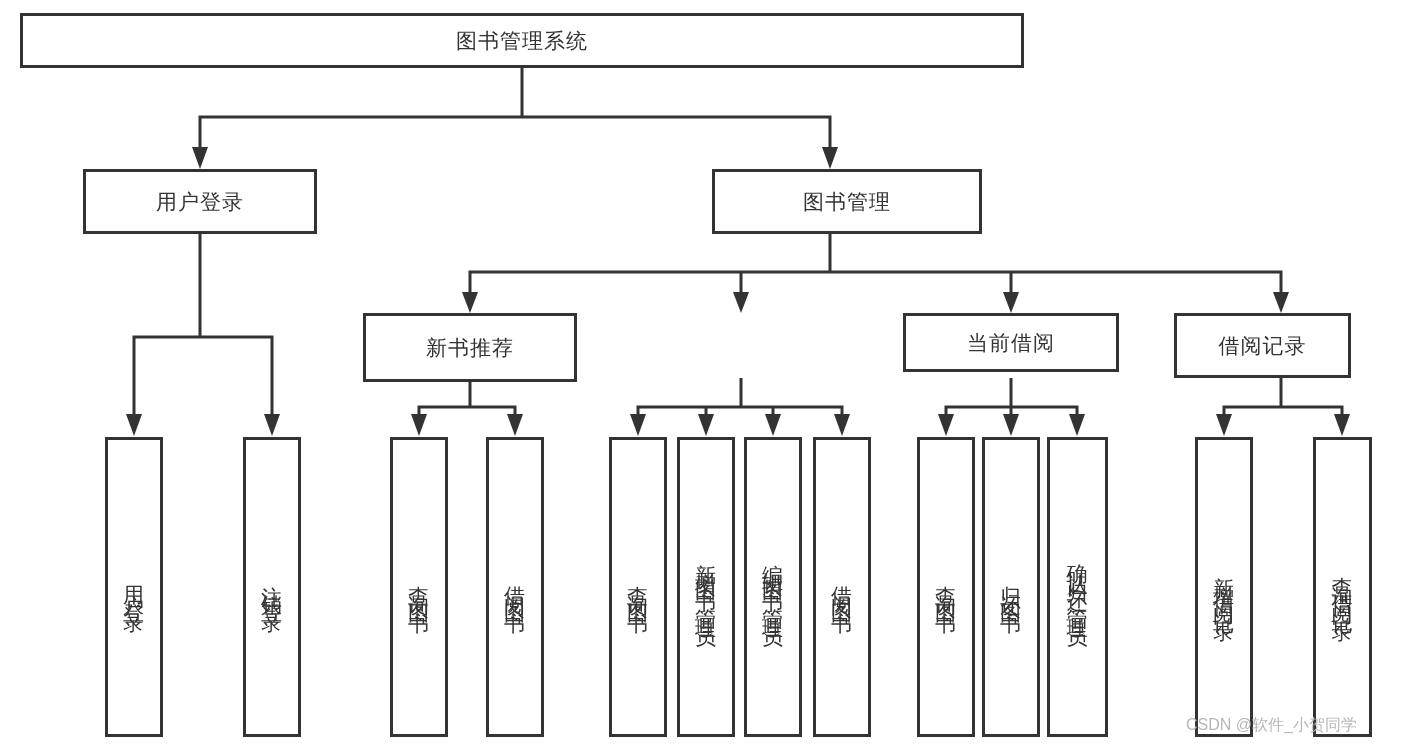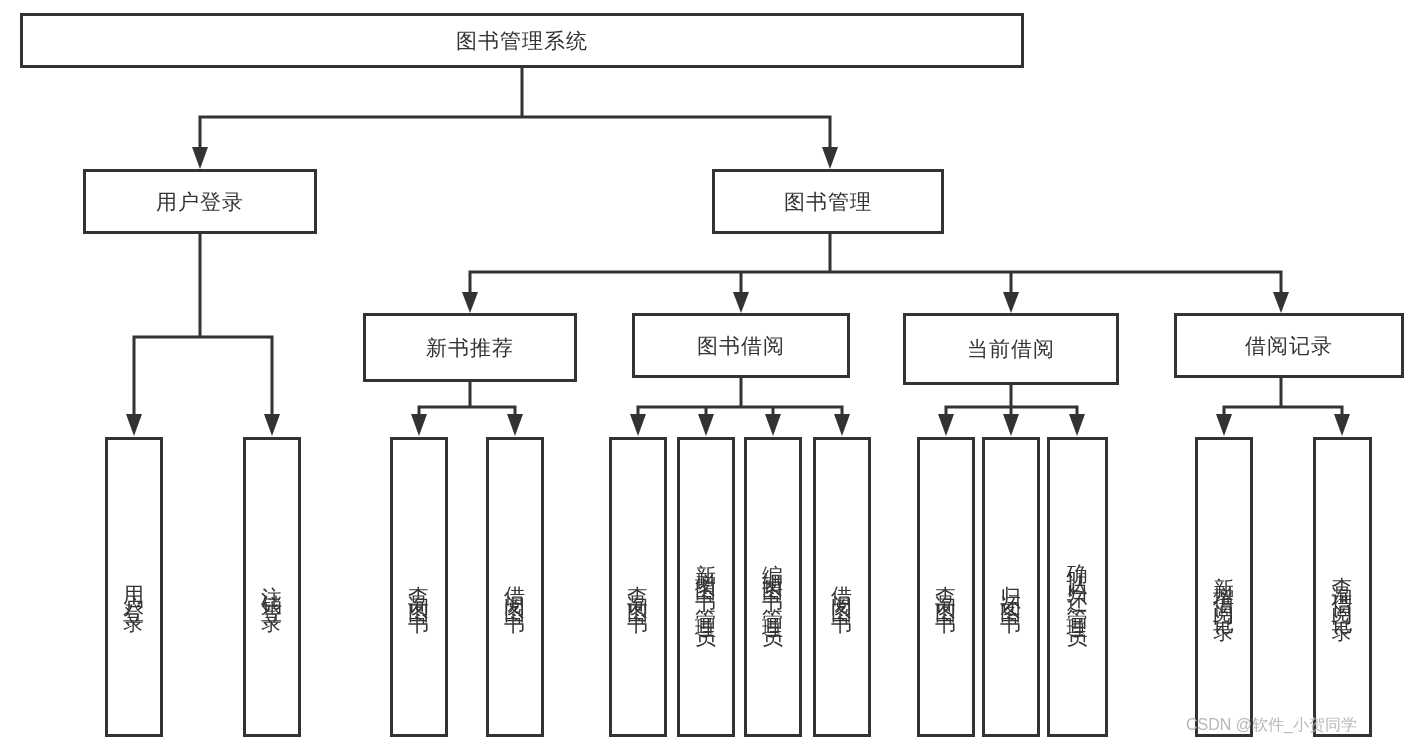--- a/index.html
+++ b/index.html
@@ -130,34 +130,31 @@
       M1334 414 L1350 414 L1342 436 Z"></path>
   </svg>
 
   <div class="box h" style="left:20px;top:13px;width:1004px;height:55px">
     <span class="lbl">图书管理系统</span>
   </div>
 
   <div class="box h" style="left:83px;top:169px;width:234px;height:65px">
     <span class="lbl">用户登录</span>
   </div>
-  <div class="box h" style="left:712px;top:169px;width:232px;height:65px">
+  <div class="box h" style="left:712px;top:169px;width:270px;height:65px">
     <span class="lbl">图书管理</span>
   </div>
 
   <div class="box h" style="left:363px;top:313px;width:214px;height:69px">
     <span class="lbl">新书推荐</span>
   </div>
-  <div class="box h" style="left:632px;top:313px;width:218px;height:65px">
-    <span class="lbl">图书借阅</span>
-  </div>
-  <div class="box h" style="left:903px;top:313px;width:216px;height:72px">
+  <div class="box h" style="left:903px;top:313px;width:216px;height:59px">
     <span class="lbl">当前借阅</span>
   </div>
-  <div class="box h" style="left:1174px;top:313px;width:230px;height:65px">
+  <div class="box h" style="left:1174px;top:313px;width:177px;height:65px">
     <span class="lbl">借阅记录</span>
   </div>
 
   <div class="box v" style="left:105px;top:437px;width:58px;height:300px">
     <span class="lbl">用户登录</span>
   </div>
   <div class="box v" style="left:243px;top:437px;width:58px;height:300px">
     <span class="lbl">注销登录</span>
   </div>
 

